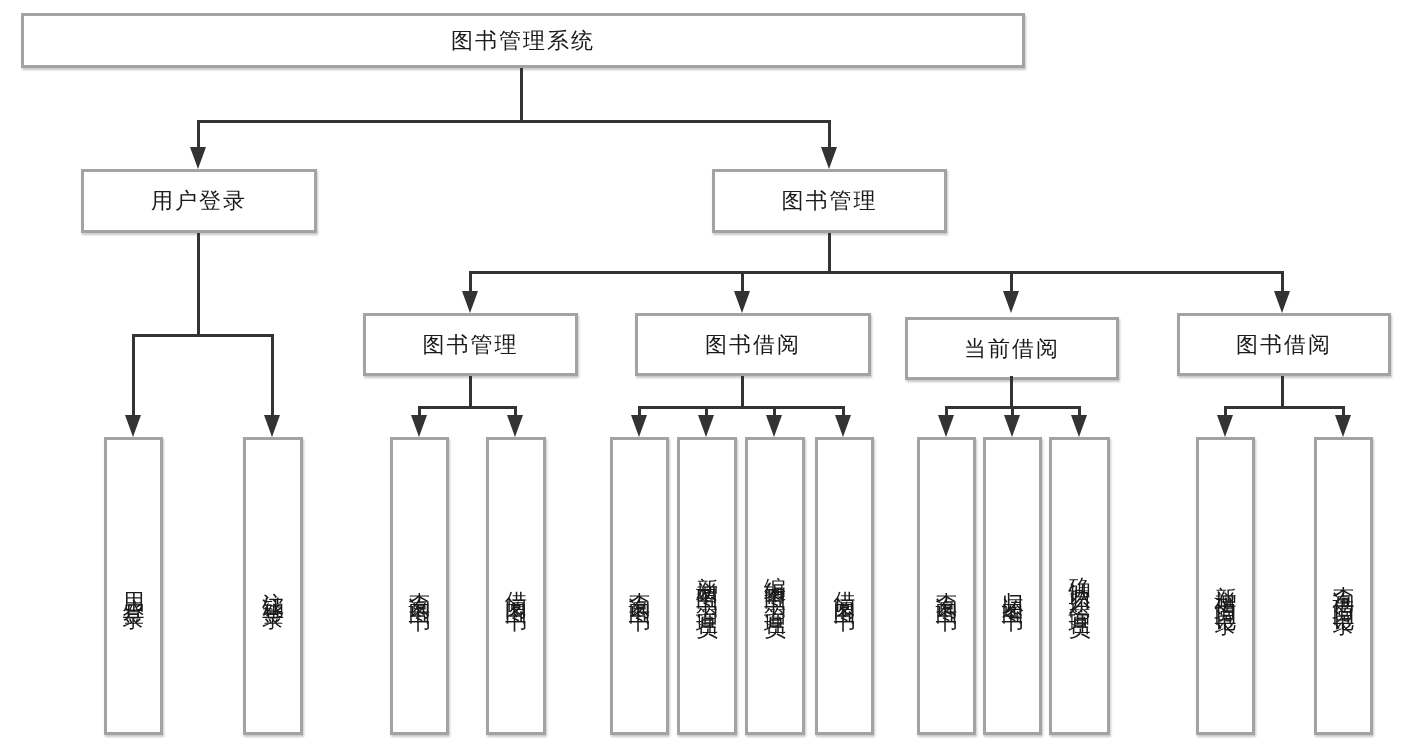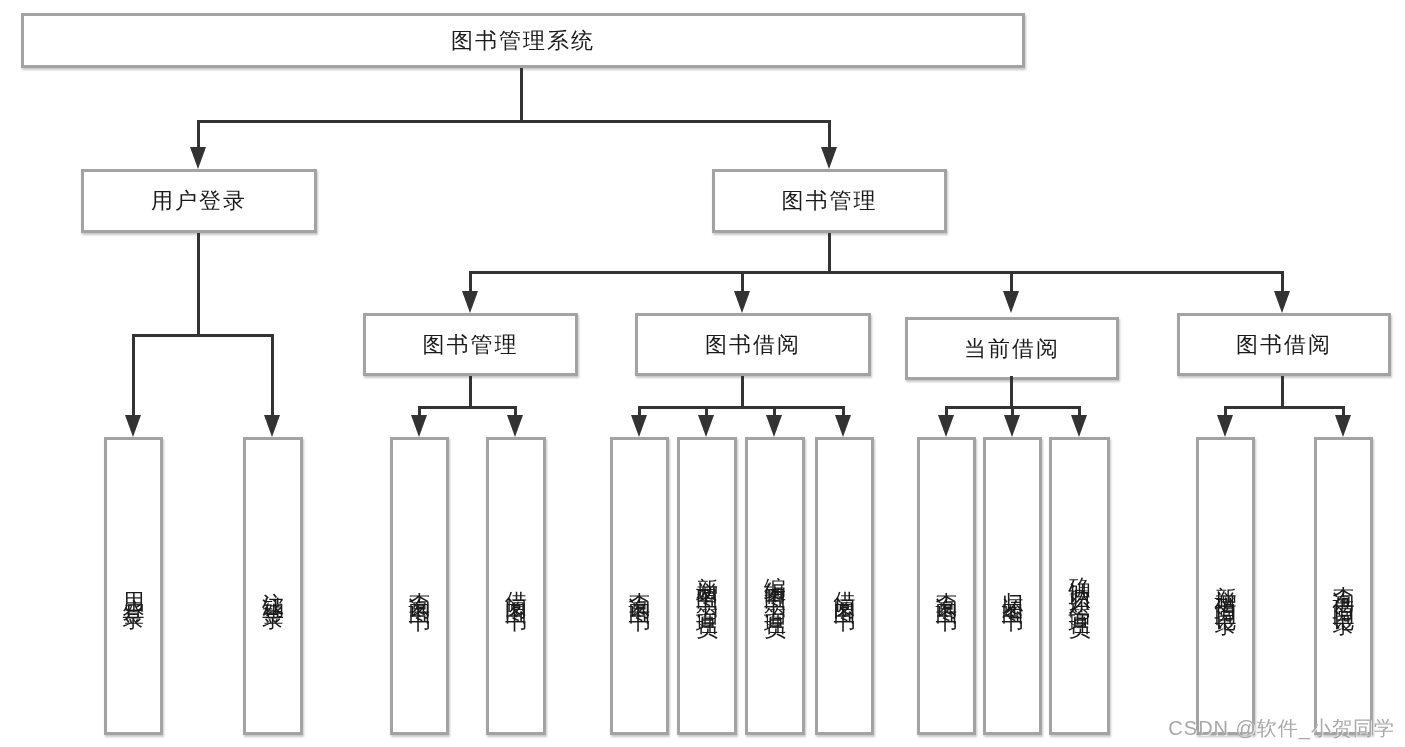--- a/index.html
+++ b/index.html
@@ -176,15 +176,14 @@
     <span class="v-label">确认归还（管理员）</span>
   </div>
 
   <div class="node leaf" style="left:1196px;top:437px;width:59px;height:298px">
     <span class="v-label">新增借阅记录</span>
   </div>
   <div class="node leaf" style="left:1314px;top:437px;width:59px;height:298px">
     <span class="v-label">查询借阅记录</span>
   </div>
 
-  <div class="watermark">CSDN @软件_小贺同学</div>
 
 </div>
 
 </body></html>

